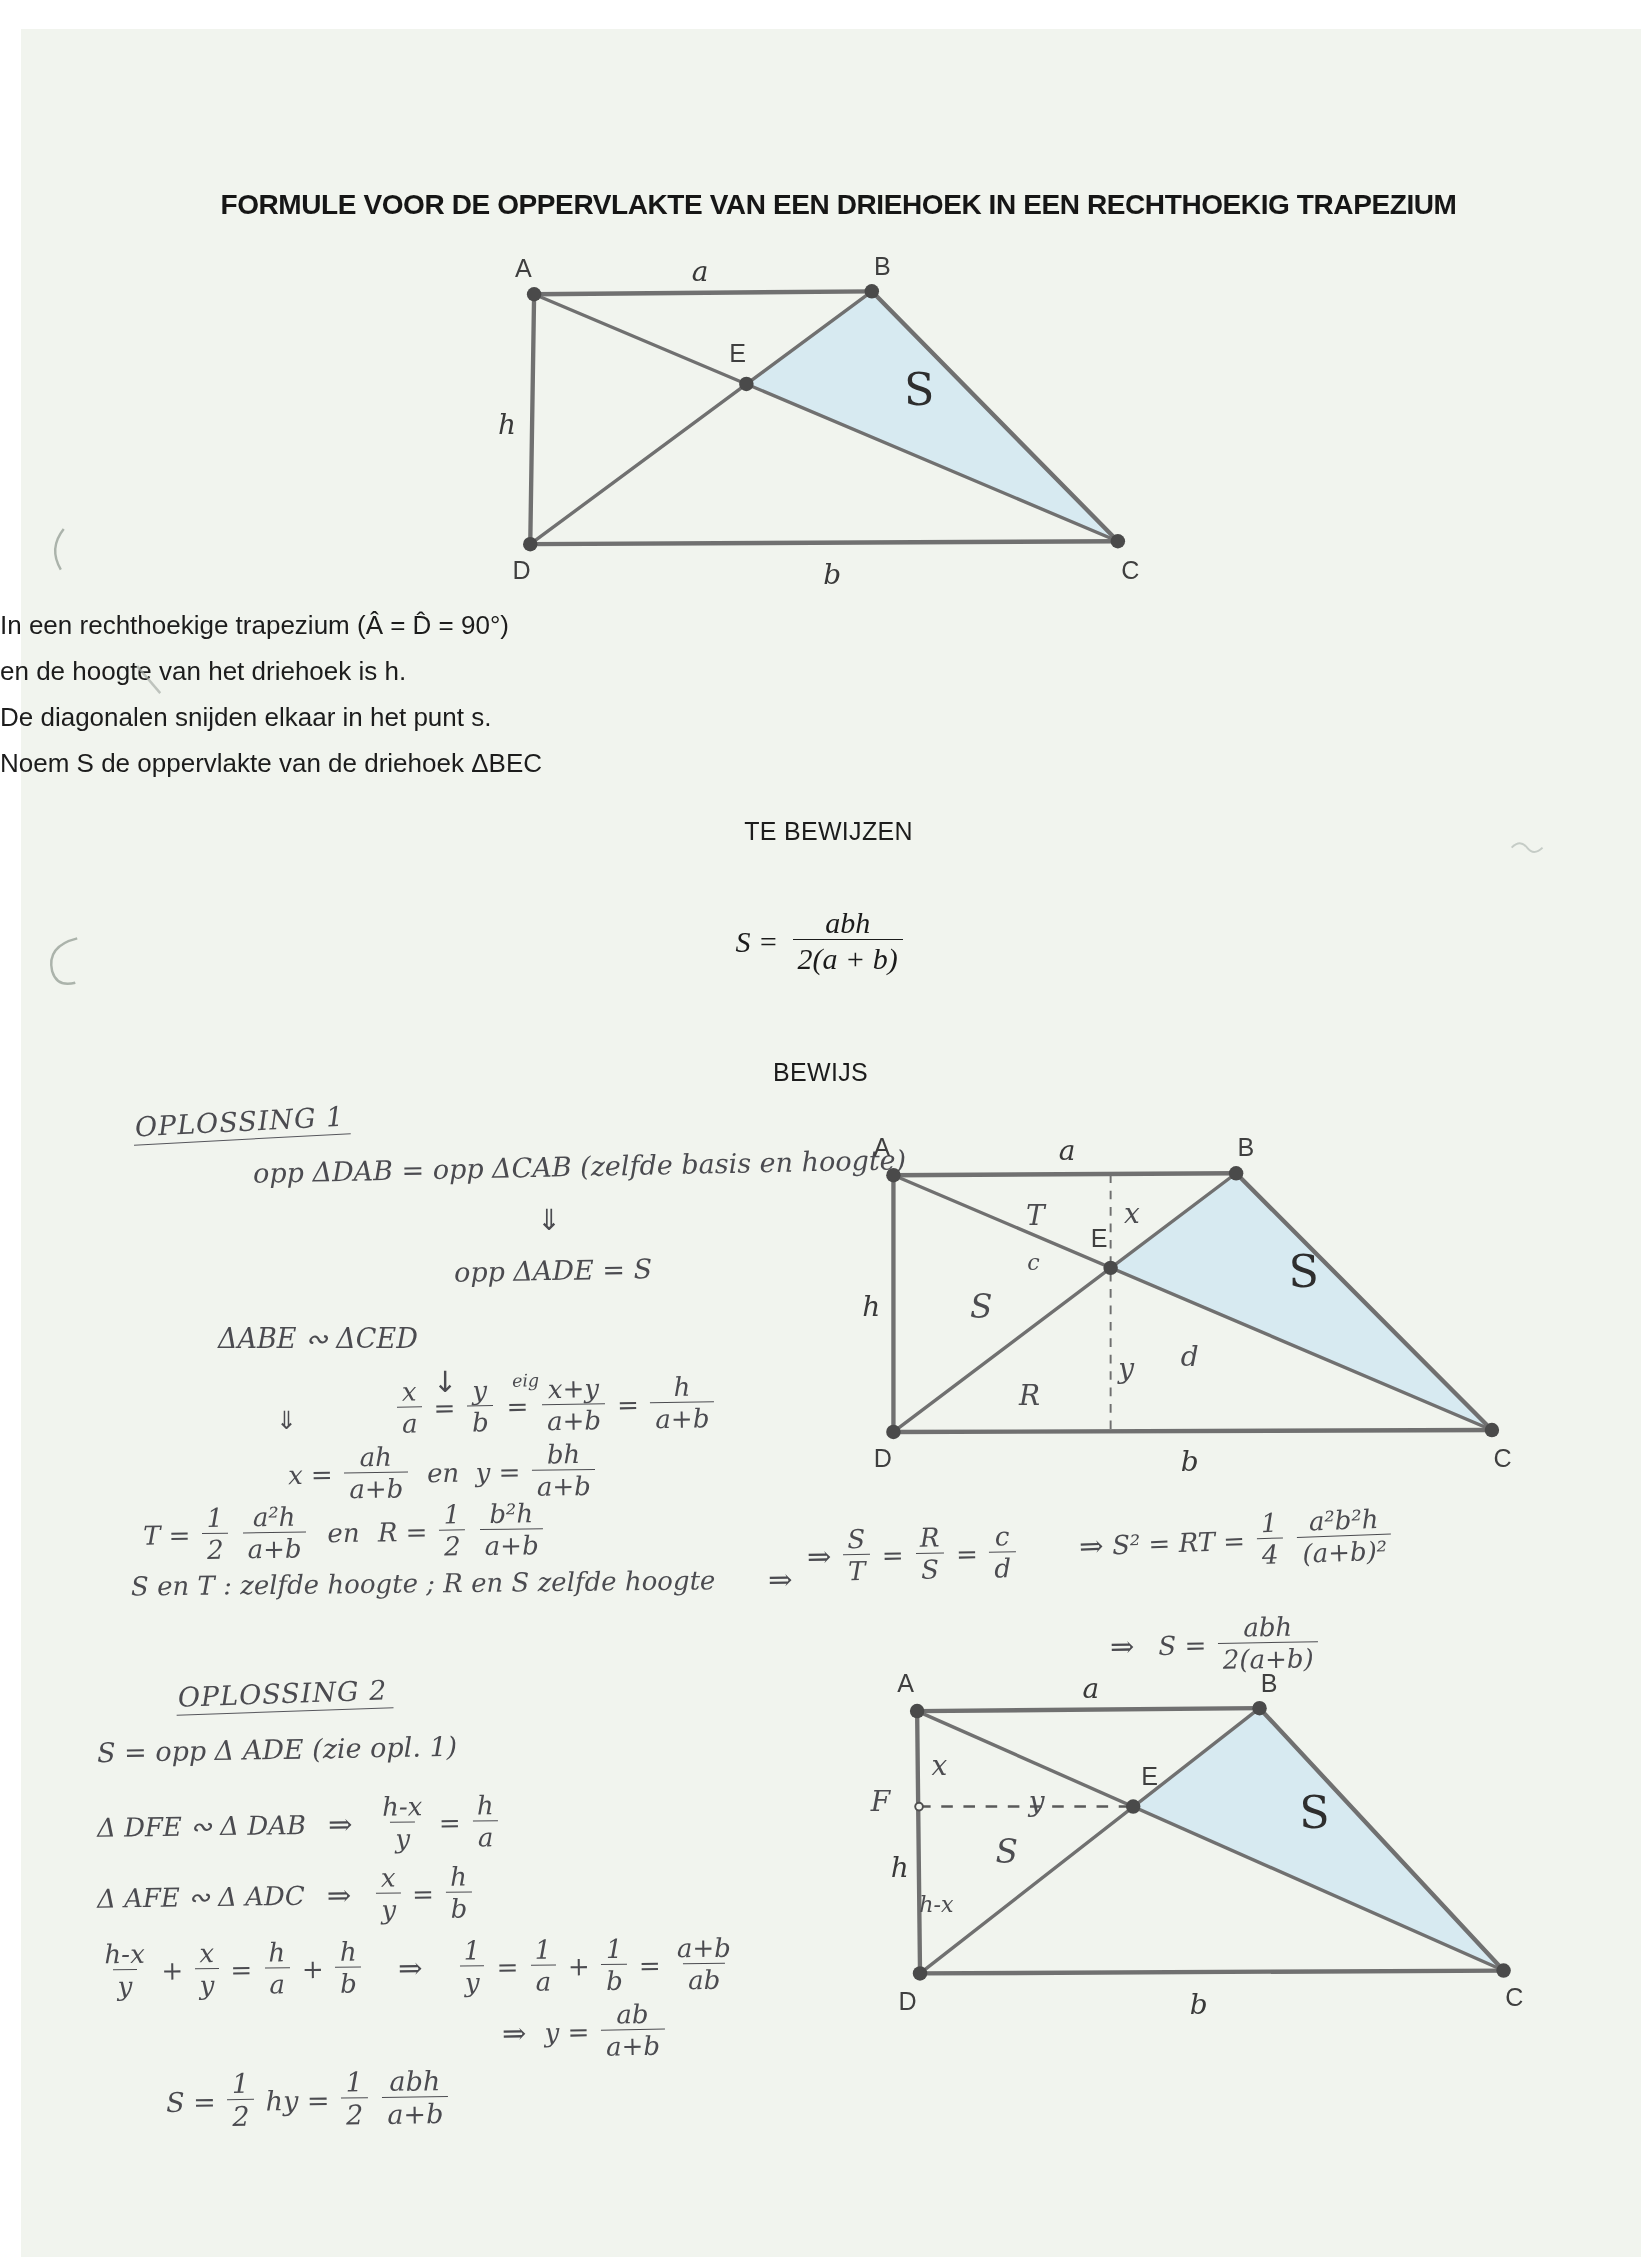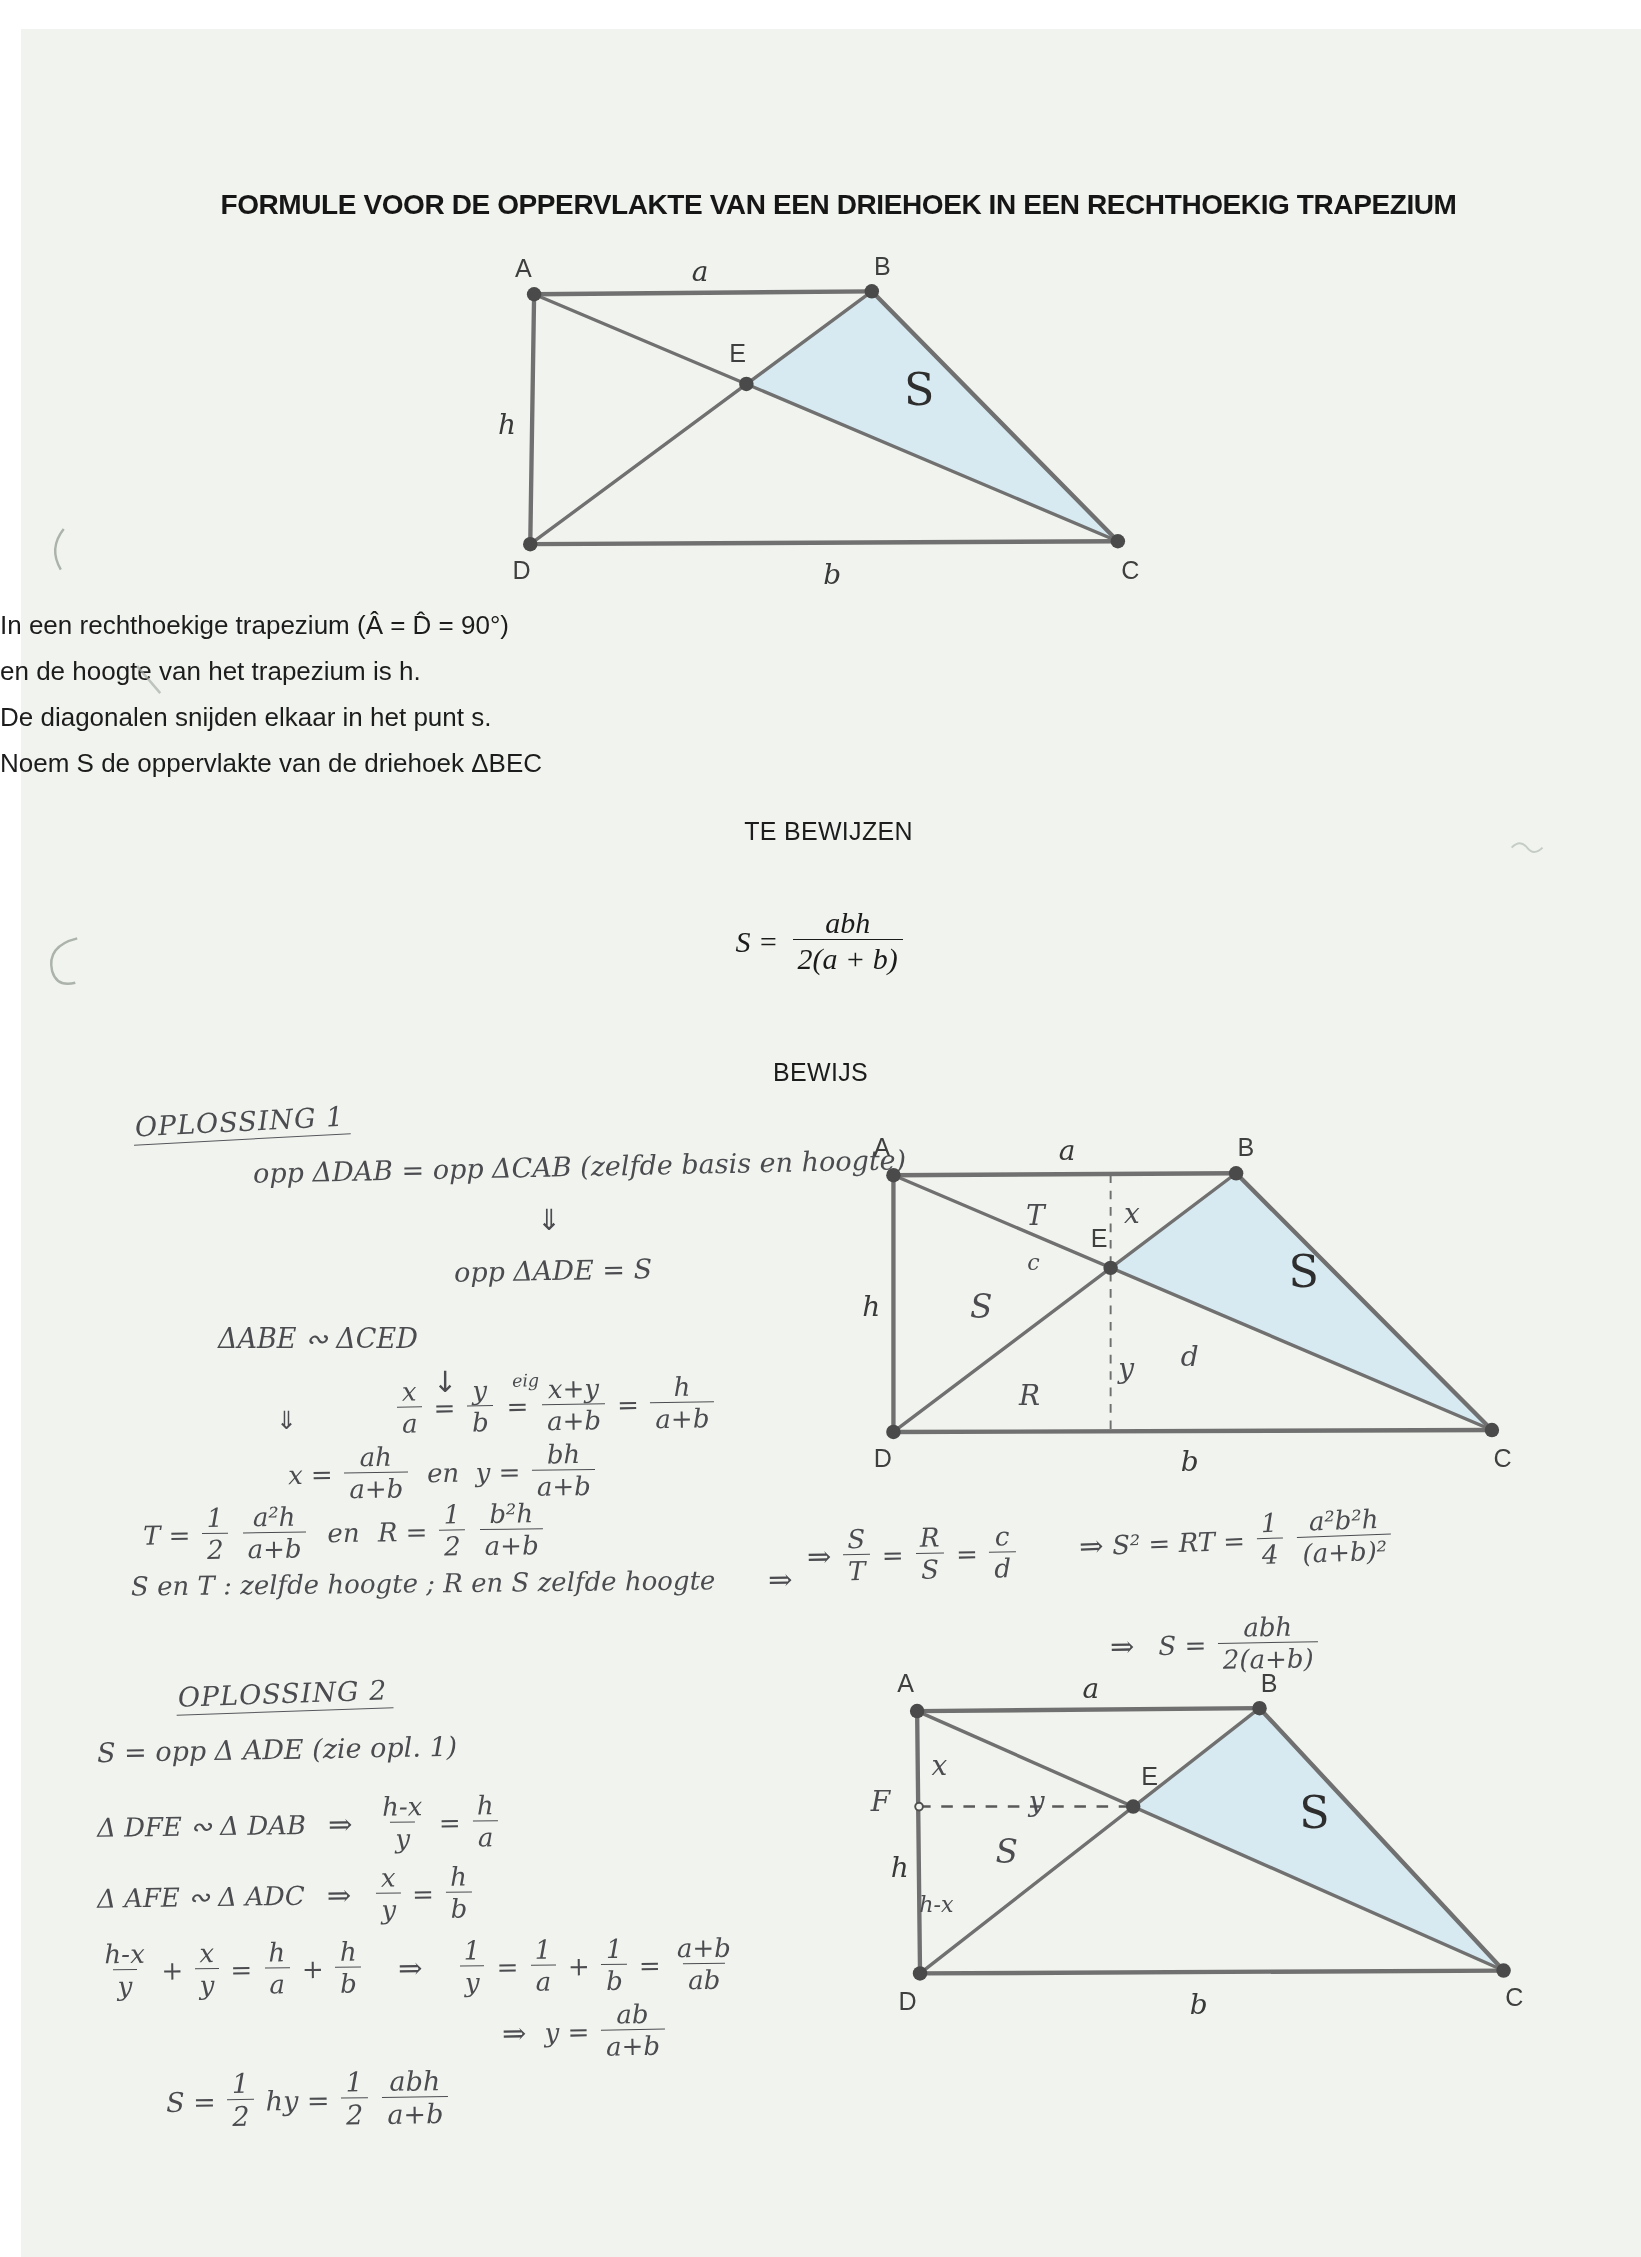--- a/index.html
+++ b/index.html
@@ -81,21 +81,21 @@
   <text class="vlab" x="294" y="120" text-anchor="middle">E</text>
   <text class="slab" x="482" y="165" text-anchor="middle">S</text>
   <text class="mlab" x="55" y="195" text-anchor="middle">h</text>
   <text class="vlab" x="70" y="345" text-anchor="middle">D</text>
   <text class="mlab" x="392" y="350" text-anchor="middle">b</text>
   <text class="vlab" x="701" y="345" text-anchor="middle">C</text>
 </svg>
 
 <div class="intro">
   <div>In een rechthoekige trapezium (Â = D̂ = 90°)</div>
-  <div>en de hoogte van het trapezium is h.</div>
+  <div>en de hoogte van het driehoek is h.</div>
   <div>De diagonalen snijden elkaar in het punt s.</div>
   <div>Noem S de oppervlakte van de driehoek ΔBEC</div>
 </div>
 
 <div class="sec-head" style="top:817px;padding-left:16px;">TE BEWIJZEN</div>
 <div class="formula-row">
   <span>S =</span>
   <span class="fr" style="color:#1b1b1b;">
     <span class="n">abh</span>
     <span class="d">2(a + b)</span>

